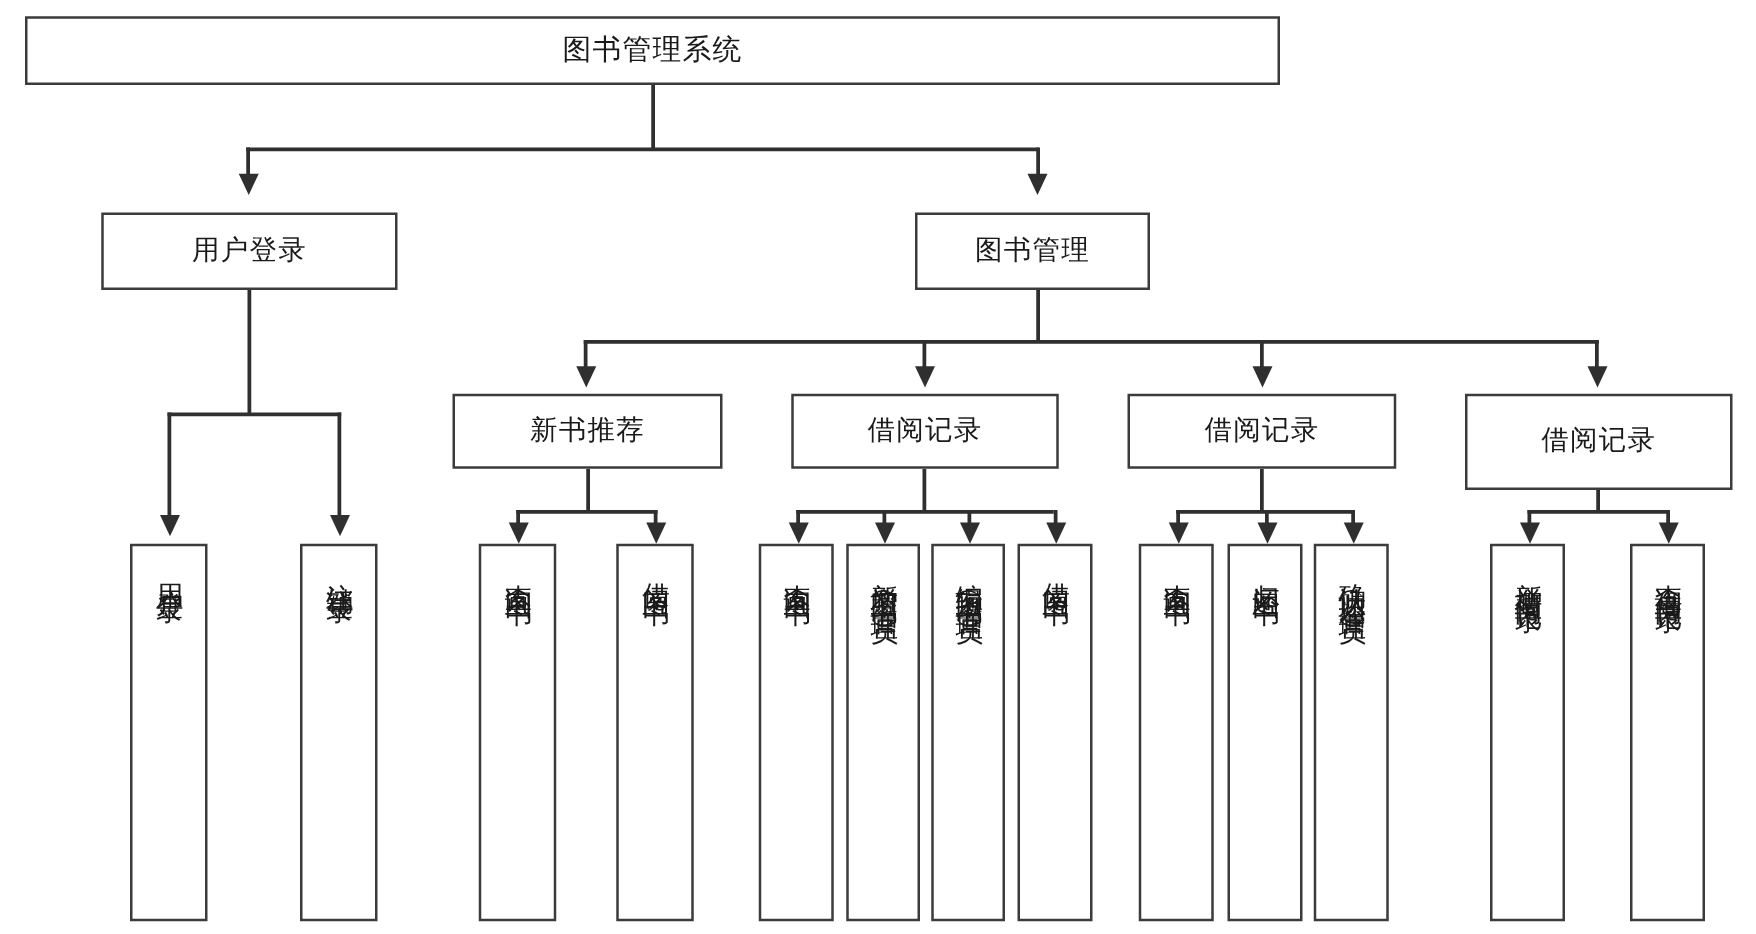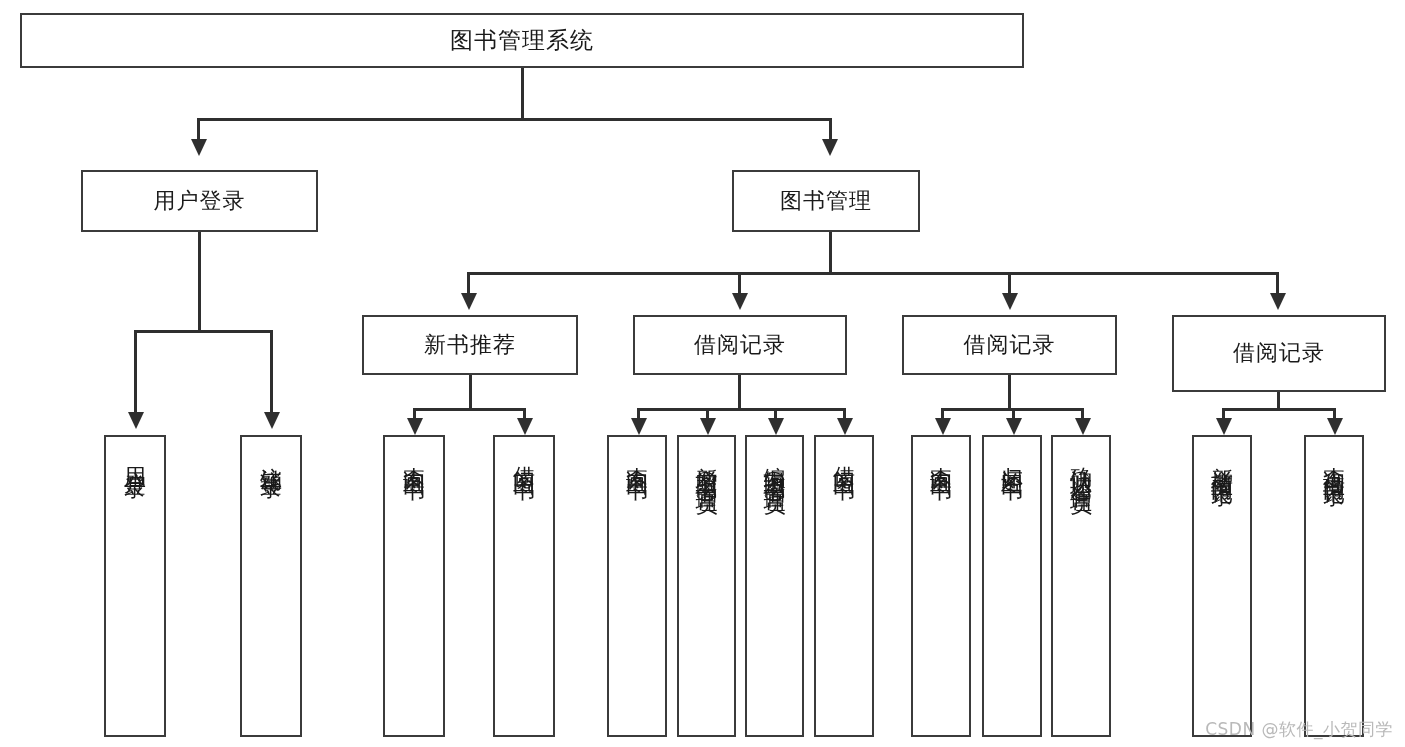--- a/index.html
+++ b/index.html
@@ -206,15 +206,14 @@
     <span class="vtext">确认归还（管理员）</span>
   </div>
 
   <div class="node vert" style="left:1192px;top:435px;width:60px;height:302px;">
     <span class="vtext">新增借阅记录</span>
   </div>
   <div class="node vert" style="left:1304px;top:435px;width:60px;height:302px;">
     <span class="vtext">查询借阅记录</span>
   </div>
 
-  <div id="watermark">CSDN @软件_小贺同学</div>
 
 </div>
 
 </body></html>

